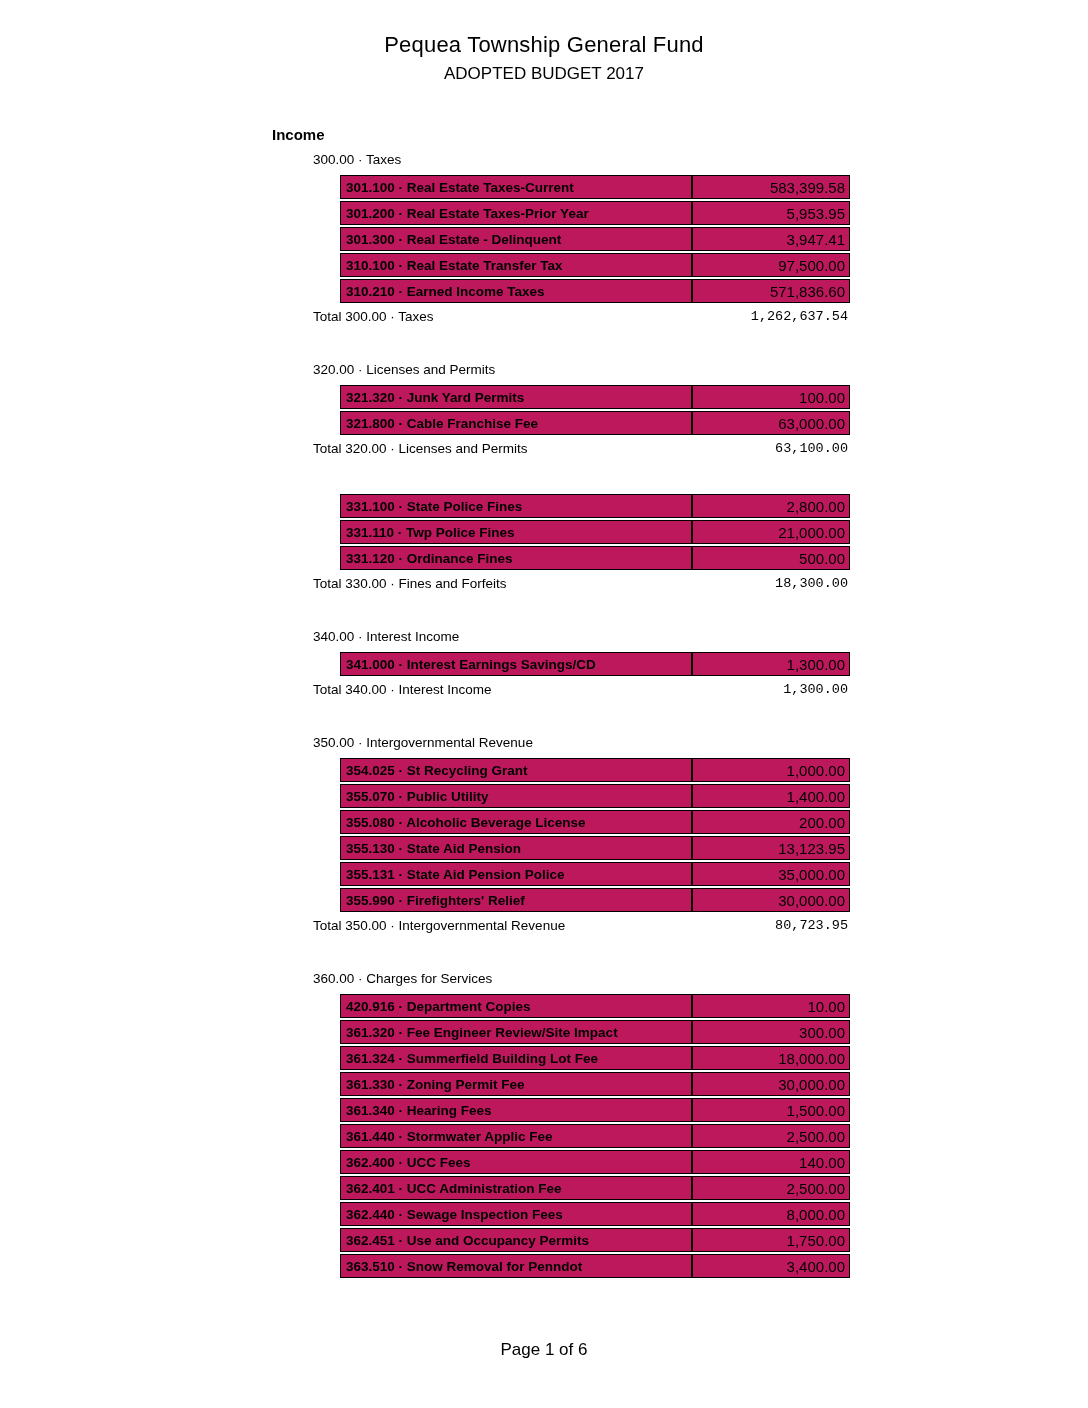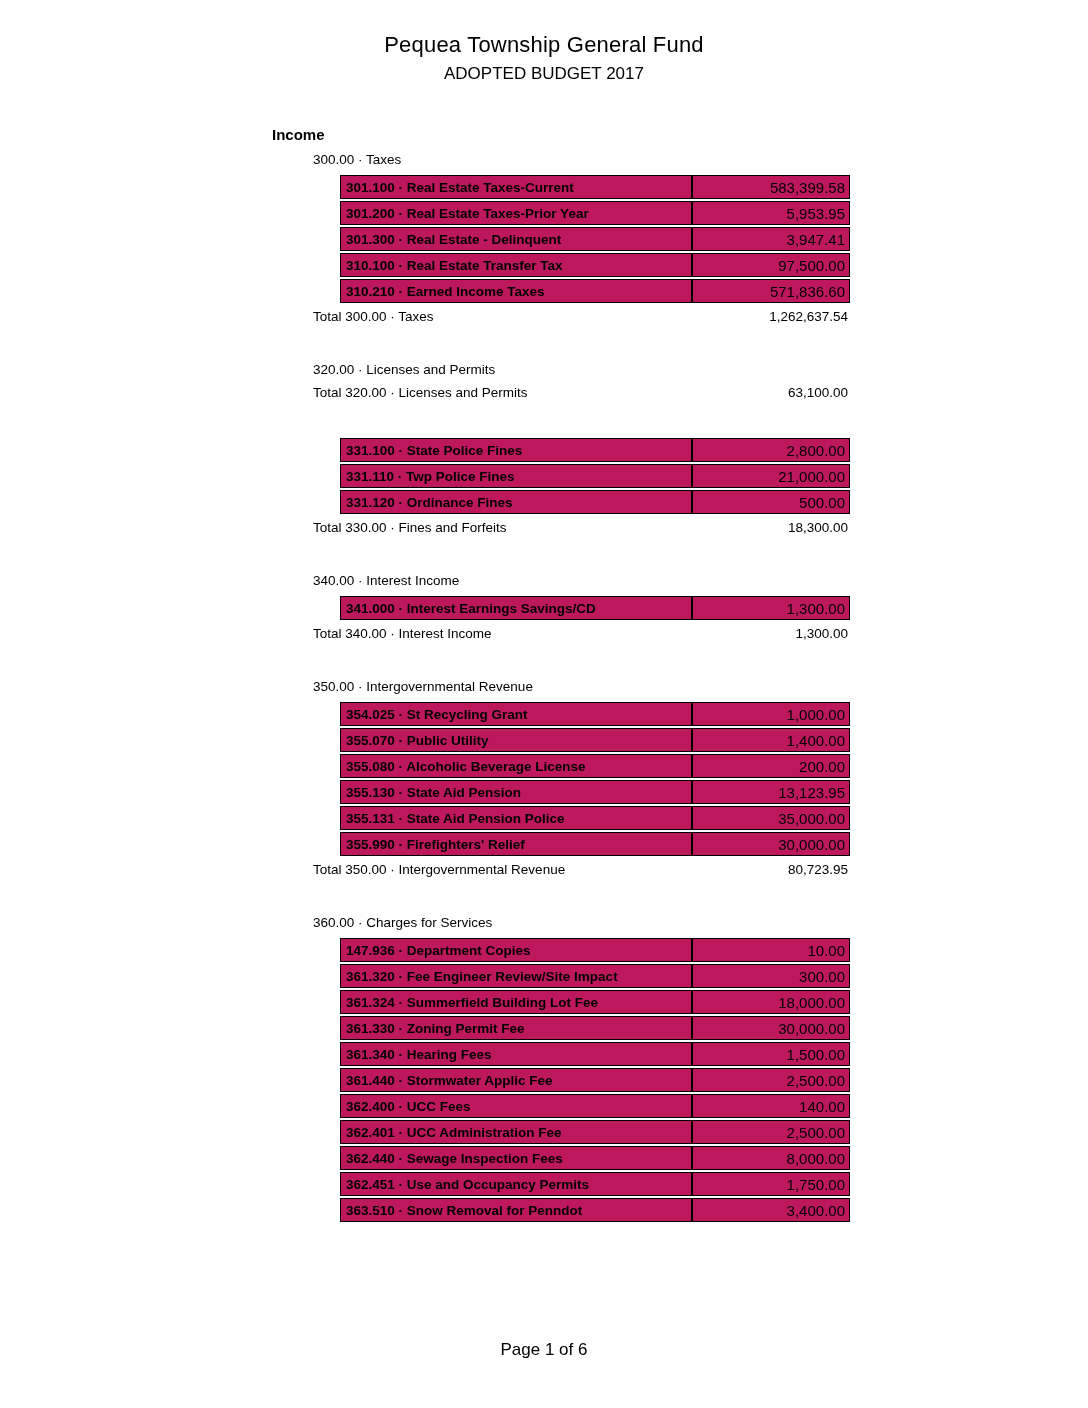--- a/index.html
+++ b/index.html
@@ -73,21 +73,21 @@
     font-size: 15px;
     font-weight: 400;
   }
   .total-row {
     display: flex;
     justify-content: space-between;
     margin-top: 6px;
     font-size: 13.5px;
   }
   .total-label { font-weight: normal; }
-  .total-amount { font-weight: 400; padding-right: 2px; }
+  .total-amount { font-weight: 400; padding-right: 2px; font-family: Liberation Mono, monospace; }
   .page-footer {
     position: absolute;
     top: 1340px;
     left: 0;
     width: 100%;
     text-align: center;
     font-size: 17px;
     font-weight: 400;
   }
 </style>
@@ -123,20 +123,30 @@
             <div class="cell-amount">571,836.60</div>
           </div>
         </div>
         <div class="total-row">
           <span class="total-label">Total 300.00 · Taxes</span>
           <span class="total-amount">1,262,637.54</span>
         </div>
       </div>
       <div class="section">
         <div class="section-heading">320.00 ·  Licenses and Permits</div>
+        <div class="rows">
+          <div class="row">
+            <div class="cell-label">321.320 ·  Junk Yard Permits</div>
+            <div class="cell-amount">100.00</div>
+          </div>
+          <div class="row">
+            <div class="cell-label">321.800 ·  Cable Franchise Fee</div>
+            <div class="cell-amount">63,000.00</div>
+          </div>
+        </div>
         <div class="total-row">
           <span class="total-label">Total 320.00 · Licenses and Permits</span>
           <span class="total-amount">63,100.00</span>
         </div>
       </div>
       <div class="section">
         <div class="rows">
           <div class="row">
             <div class="cell-label">331.100 ·  State Police Fines</div>
             <div class="cell-amount">2,800.00</div>
@@ -198,21 +208,21 @@
         </div>
         <div class="total-row">
           <span class="total-label">Total 350.00 · Intergovernmental Revenue</span>
           <span class="total-amount">80,723.95</span>
         </div>
       </div>
       <div class="section">
         <div class="section-heading">360.00 ·  Charges for Services</div>
         <div class="rows">
           <div class="row">
-            <div class="cell-label">147.936 ·  Department Copies</div>
+            <div class="cell-label">420.916 ·  Department Copies</div>
             <div class="cell-amount">10.00</div>
           </div>
           <div class="row">
             <div class="cell-label">361.320 ·  Fee Engineer Review/Site Impact</div>
             <div class="cell-amount">300.00</div>
           </div>
           <div class="row">
             <div class="cell-label">361.324 ·  Summerfield Building Lot Fee</div>
             <div class="cell-amount">18,000.00</div>
           </div>

